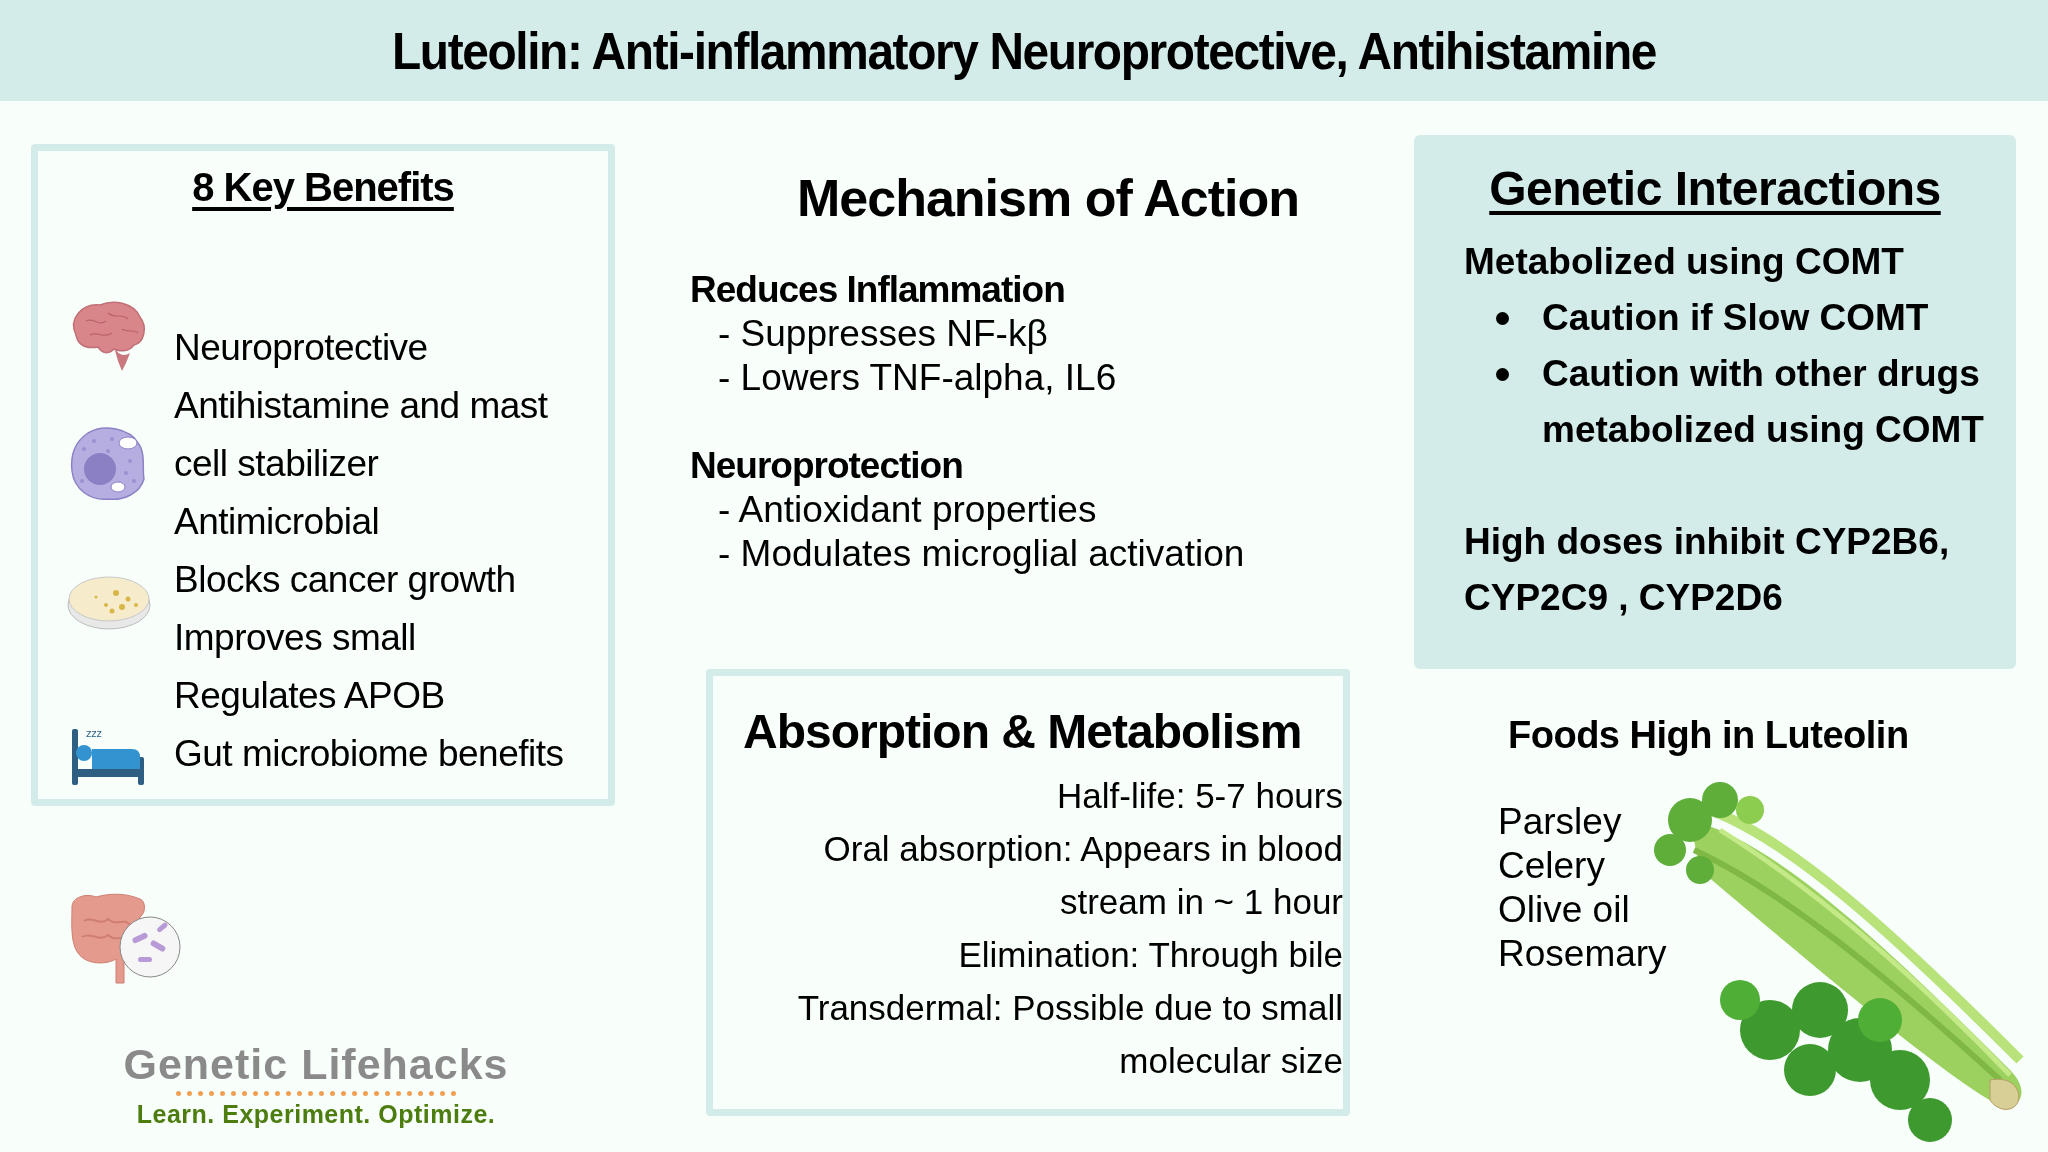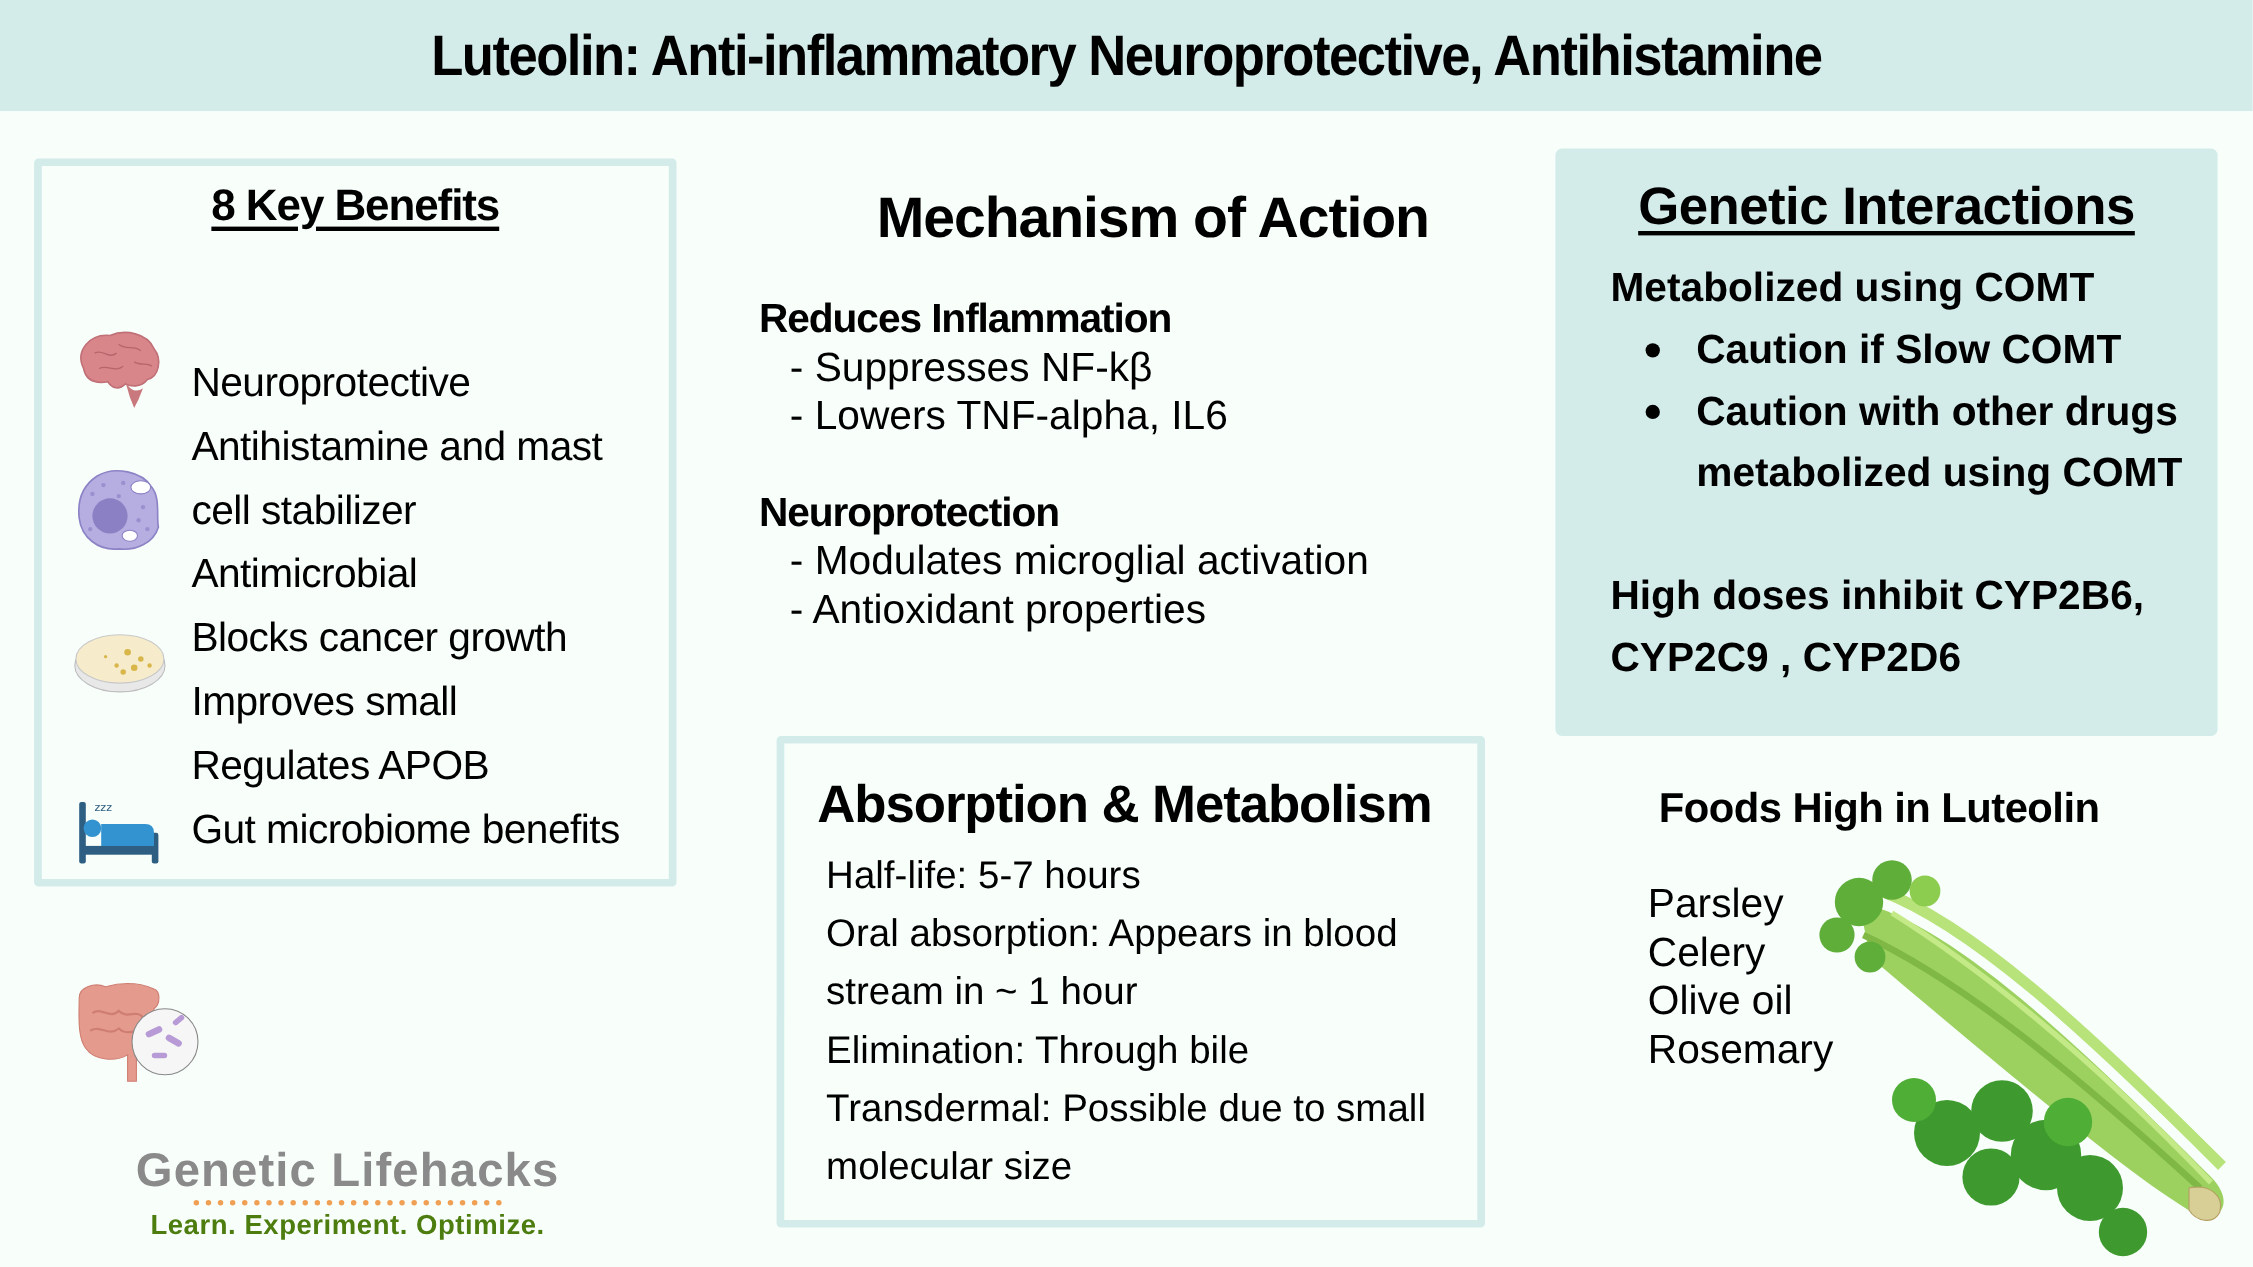--- a/index.html
+++ b/index.html
@@ -56,21 +56,21 @@
   .mech-group .sub { font-size: 37px; line-height: 44px; padding-left: 28px; white-space: nowrap; }
 
   
   .absorption {
     position: absolute; left: 706px; top: 669px; width: 644px; height: 447px;
     border: 7px solid #d3ecea; border-radius: 4px; background: #f8fffb;
   }
   .absorption h2 {
     font-size: 48px; font-weight: bold; margin: 28px 0 0 30px; letter-spacing: -1px;
   }
-  .absorption .lines { margin: 10px 0 0 38px; }
+  .absorption .lines { margin: 10px 0 0 38px; text-align: right; }
   .absorption .lines div { font-size: 35px; line-height: 53px; white-space: nowrap; }
 
   
   .genetic {
     position: absolute; left: 1414px; top: 135px; width: 602px; height: 534px;
     background: #d3ecea; border-radius: 6px;
   }
   .genetic h2 {
     text-align: center; font-size: 48px; font-weight: bold;
     text-decoration: underline; text-underline-offset: 6px; margin-top: 26px;
@@ -206,22 +206,22 @@
 
 <div class="mechanism">
   <h2>Mechanism of Action</h2>
   <div class="mech-group" style="top:100px">
     <h3>Reduces Inflammation</h3>
     <div class="sub">- Suppresses NF-kβ</div>
     <div class="sub">- Lowers TNF-alpha, IL6</div>
   </div>
   <div class="mech-group" style="top:276px">
     <h3>Neuroprotection</h3>
+    <div class="sub">- Antioxidant properties</div>
     <div class="sub">- Modulates microglial activation</div>
-    <div class="sub">- Antioxidant properties</div>
   </div>
 </div>
 
 <div class="absorption">
   <h2>Absorption &amp; Metabolism</h2>
   <div class="lines">
     <div>Half-life: 5-7 hours</div>
     <div>Oral absorption: Appears in blood</div>
     <div>stream in ~ 1 hour</div>
     <div>Elimination: Through bile</div>

